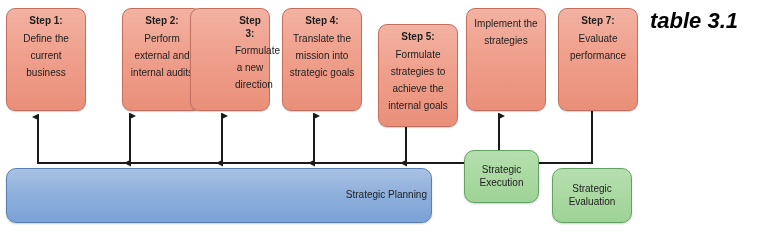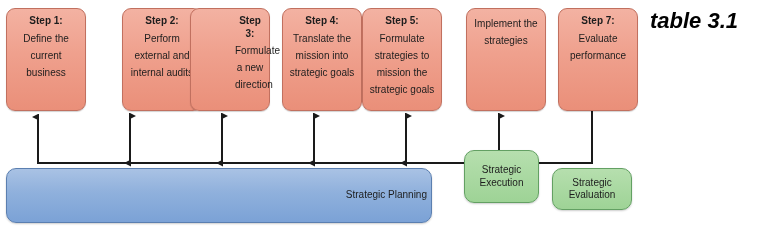--- a/index.html
+++ b/index.html
@@ -75,21 +75,21 @@
     top: 150px;
     width: 75px;
     height: 53px;
     border: 1px solid #63a063;
     background: linear-gradient(to bottom, #b6dfae 0%, #9ed396 100%);
   }
   #evaluation-bar {
     left: 552px;
     top: 168px;
     width: 80px;
-    height: 42px;
+    height: 55px;
     border: 1px solid #63a063;
     background: linear-gradient(to bottom, #b6dfae 0%, #9ed396 100%);
   }
   .bar-label {
     display: block;
     padding: 0 4px;
   }
   
   #caption {
     position: absolute;
@@ -156,23 +156,23 @@
     <span class="step-text">Perform external and internal audits</span>
   </div>
   <div class="step-box" style="left:190px;padding-left:44px;">
     <span class="step-title">Step 3:</span>
     <span class="step-text">Formulate a new direction</span>
   </div>
   <div class="step-box" style="left:282px;">
     <span class="step-title">Step 4:</span>
     <span class="step-text">Translate the mission into strategic goals</span>
   </div>
-  <div class="step-box" style="left:362px;">
+  <div class="step-box" style="left:378px;margin-top:16px;">
     <span class="step-title">Step 5:</span>
-    <span class="step-text">Formulate strategies to mission the strategic goals</span>
+    <span class="step-text">Formulate strategies to achieve the internal goals</span>
   </div>
   <div class="step-box" style="left:466px;">
     <span class="step-text">Implement the strategies</span>
   </div>
   <div class="step-box" style="left:558px;">
     <span class="step-title">Step 7:</span>
     <span class="step-text">Evaluate performance</span>
   </div>
 
   <div class="bar" id="planning-bar">

